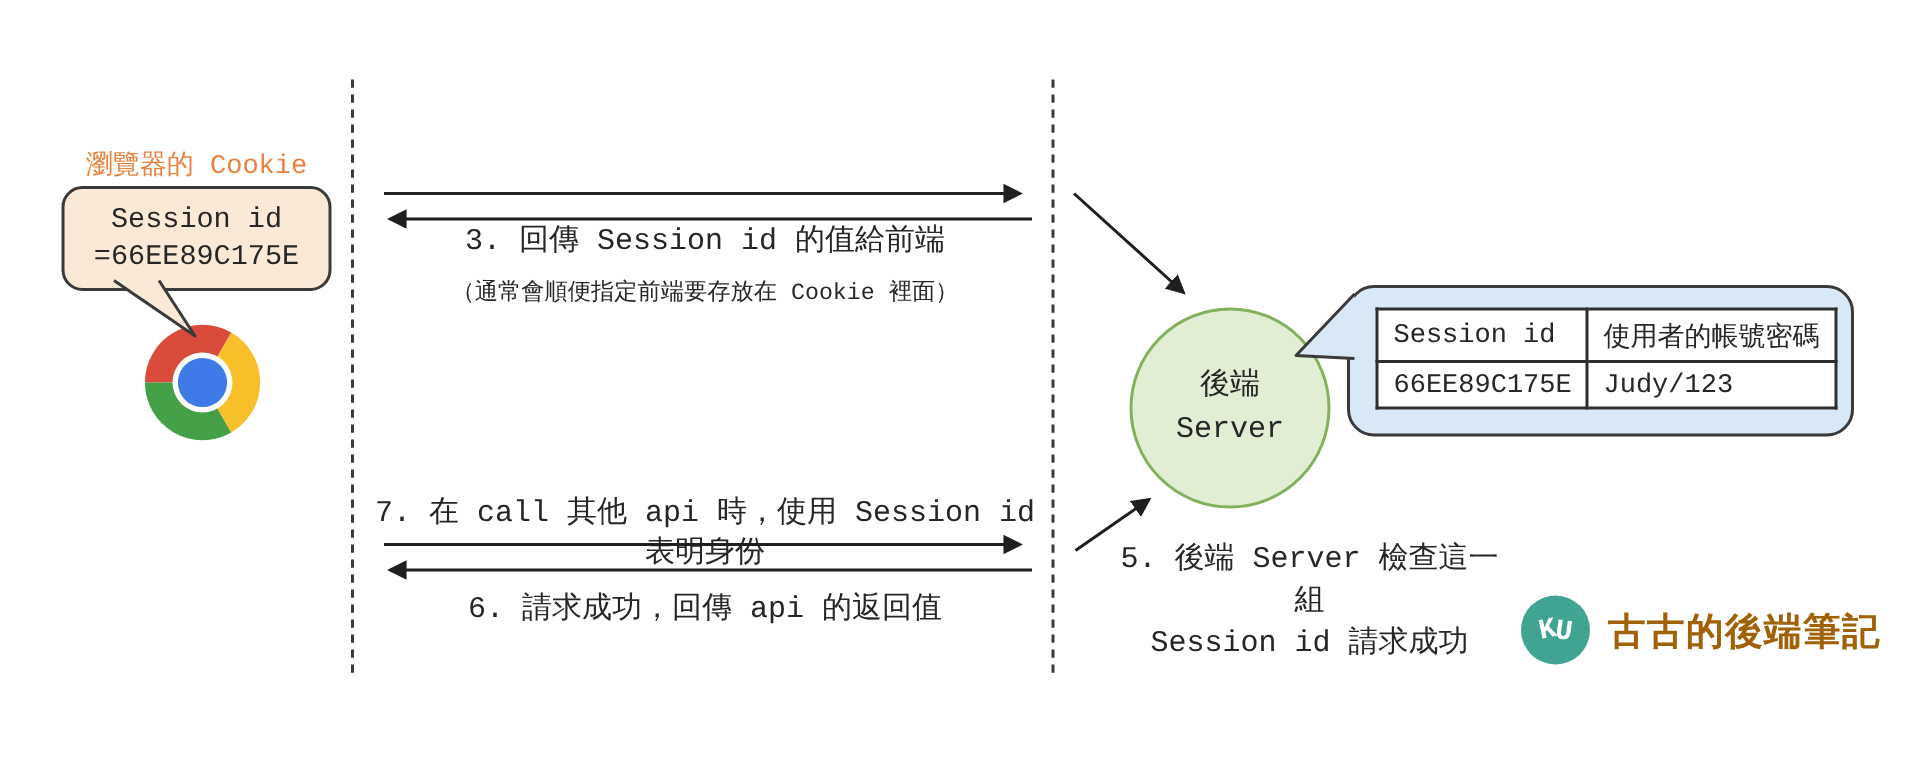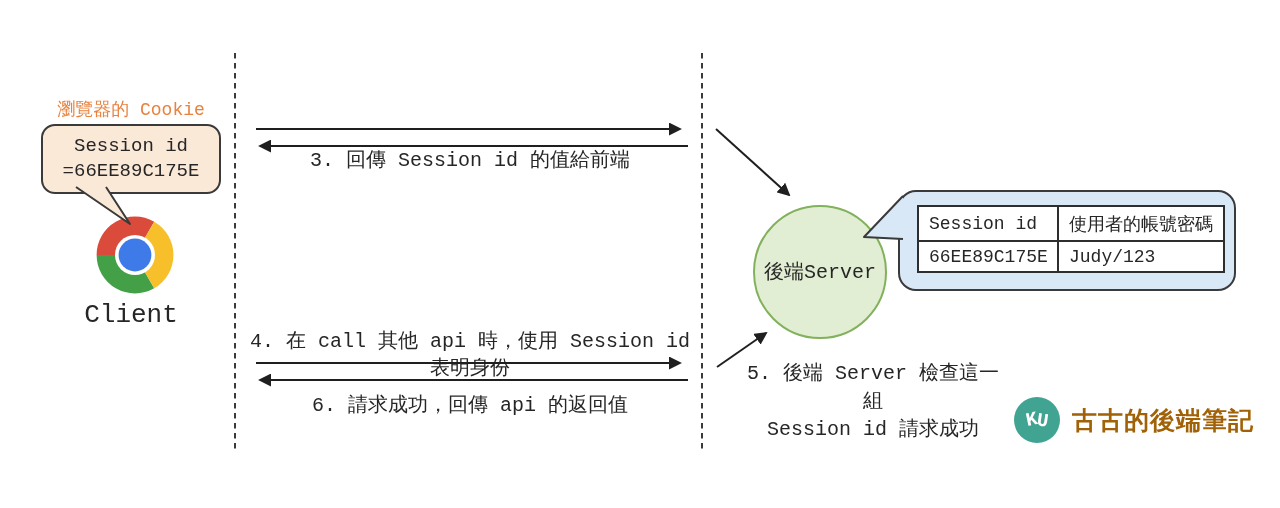--- a/index.html
+++ b/index.html
@@ -25,21 +25,21 @@
   .msg.s3a{top:146px;}
   .msg.s3b{top:184px;font-size:15.5px;}
   .msg.s4{top:327px;}
   .msg.s6{top:391px;}
   
   .step2a{left:716px;top:103px;width:436px;font-size:20px;}
   .step2b{left:716px;top:131px;width:378px;font-size:20px;}
   .server-circle{
     left:753px;top:205px;width:130px;height:130px;border-radius:50%;
     background:#E2EED3;border:2px solid #82B15C;
-    display:flex;flex-direction:row;align-items:center;justify-content:center;
+    display:flex;flex-direction:column;align-items:center;justify-content:center;
     font-size:20px;line-height:29px;
   }
   .store-bubble{
     left:898px;top:190px;width:334px;height:97px;background:#D9E8F7;
     border:2px solid #3A3A3A;border-radius:18px;
   }
   .session-table{
     left:917px;top:205px;border-collapse:collapse;background:#ffffff;
     font-size:18px;
   }
@@ -75,24 +75,24 @@
   </div>
 
   <svg class="abs chrome-icon" viewBox="0 0 100 100">
     <path d="M50,50 L74,8.4 A48,48 0 0 0 2,50 Z" fill="#DB4B3C"></path>
     <path d="M50,50 L2,50 A48,48 0 0 0 74,91.6 Z" fill="#43A047"></path>
     <path d="M50,50 L74,91.6 A48,48 0 0 0 74,8.4 Z" fill="#F7BF2A"></path>
     <circle cx="50" cy="50" r="25" fill="#ffffff"></circle>
     <circle cx="50" cy="50" r="20.5" fill="#3E7BE8"></circle>
   </svg>
 
-  <div class="abs ctr client-label">Client</div>
 
   <div class="abs ctr msg s3a">3. 回傳 Session id 的值給前端</div>
-  <div class="abs ctr msg s4">4. 在 call 其他 api 時，使用 Session id 表明身份</div>
+  <div class="abs ctr msg s3b">（通常會順便指定前端要存放在 Cookie 裡面）</div>
+  <div class="abs ctr msg s4">7. 在 call 其他 api 時，使用 Session id 表明身份</div>
   <div class="abs ctr msg s6">6. 請求成功，回傳 api 的返回值</div>
 
 
   <div class="abs server-circle">
     <span>後端</span>
     <span>Server</span>
   </div>
 
   <div class="abs store-bubble"></div>
 

